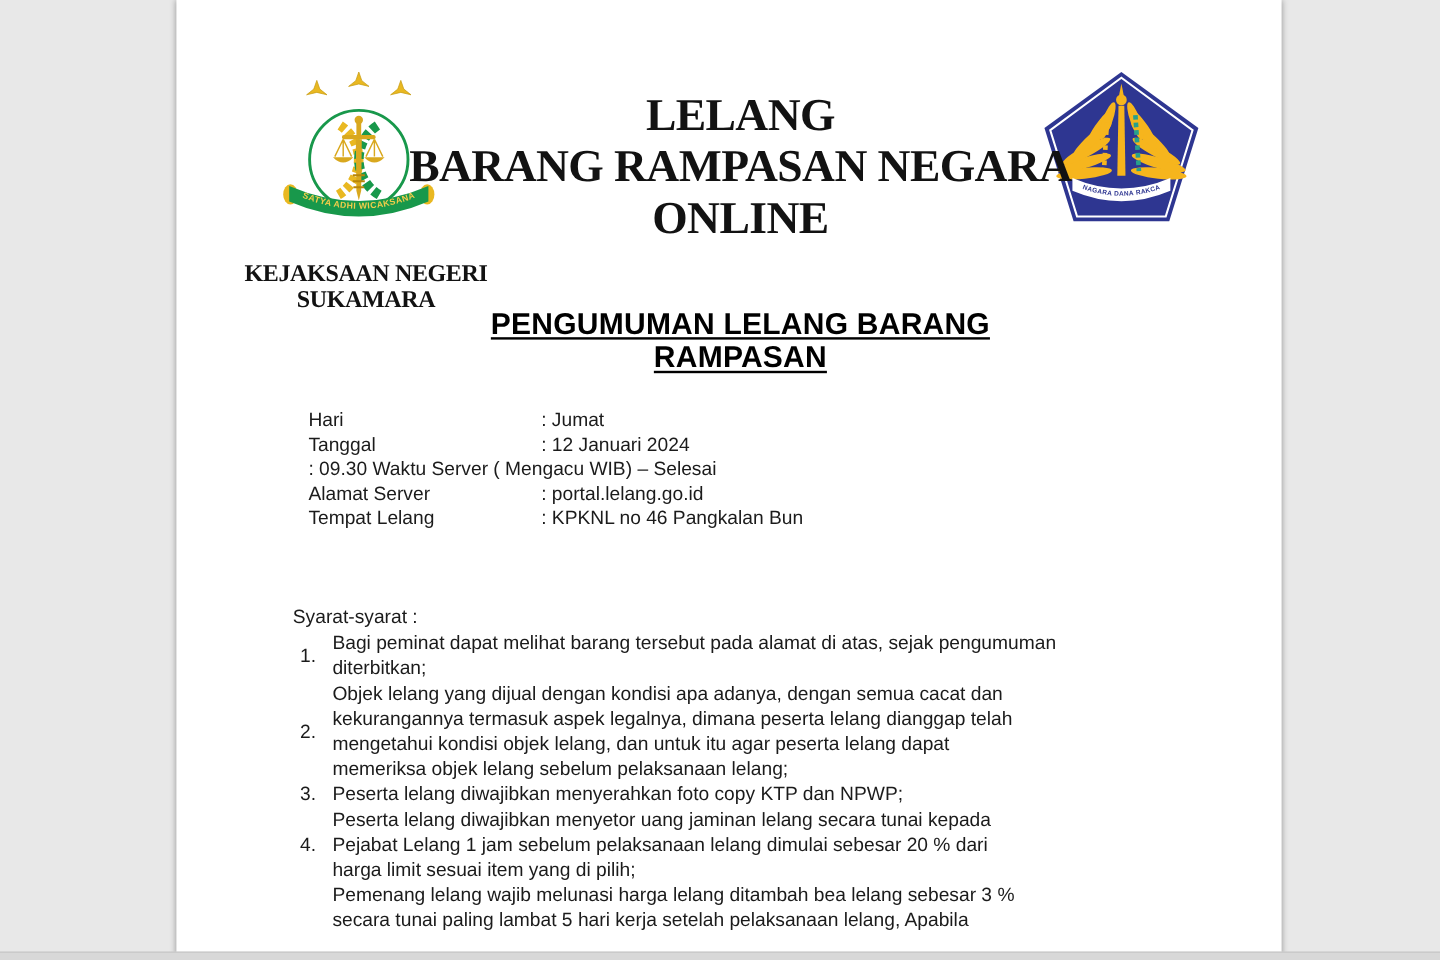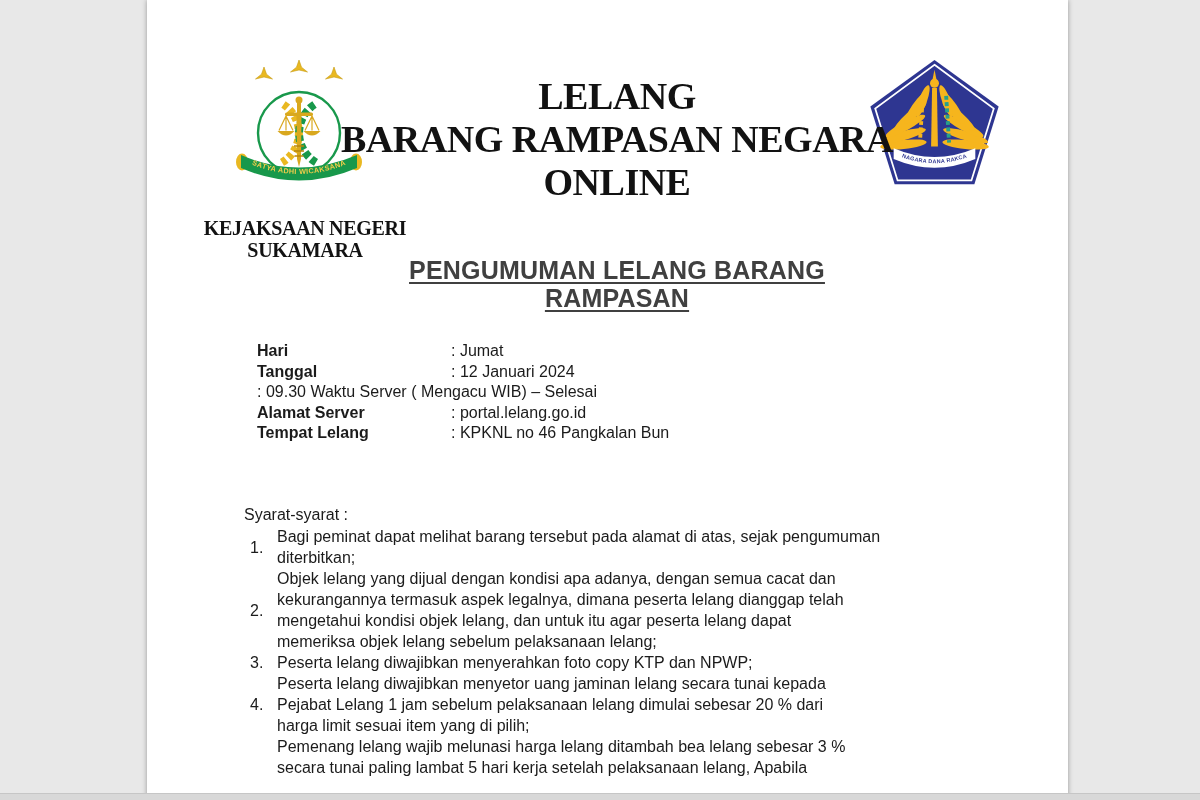--- a/index.html
+++ b/index.html
@@ -38,31 +38,31 @@
   }
   .inst-left  { left:18px;  width:280px; }
   .inst-right { left:678px; width:224px; }
 
   
   .announce-heading {
     position:absolute; left:170px; top:256px; width:600px;
     text-align:center; white-space:pre-line;
     font-weight:bold; font-size:25px; line-height:28px;
     text-decoration:underline; text-decoration-thickness:2px; text-underline-offset:3px;
-    letter-spacing:0.2px; color:#404040;
+    letter-spacing:0.2px; color:#000000;
   }
 
   
   .schedule {
     position:absolute; left:110px; top:341px; width:700px;
     font-size:16px; line-height:20.6px;
   }
   .schedule-title { }
   .srow { display:flex; }
-  .slabel { width:194px; flex:none;font-weight:bold; }
+  .slabel { width:194px; flex:none; }
   .svalue { flex:1; }
 
   
   .terms-title {
     position:absolute; left:97px; top:505px; font-size:16px; line-height:20.6px;
   }
   .terms {
     position:absolute; left:100px; top:526px; width:710px;
     font-size:16px; line-height:21px;
   }

